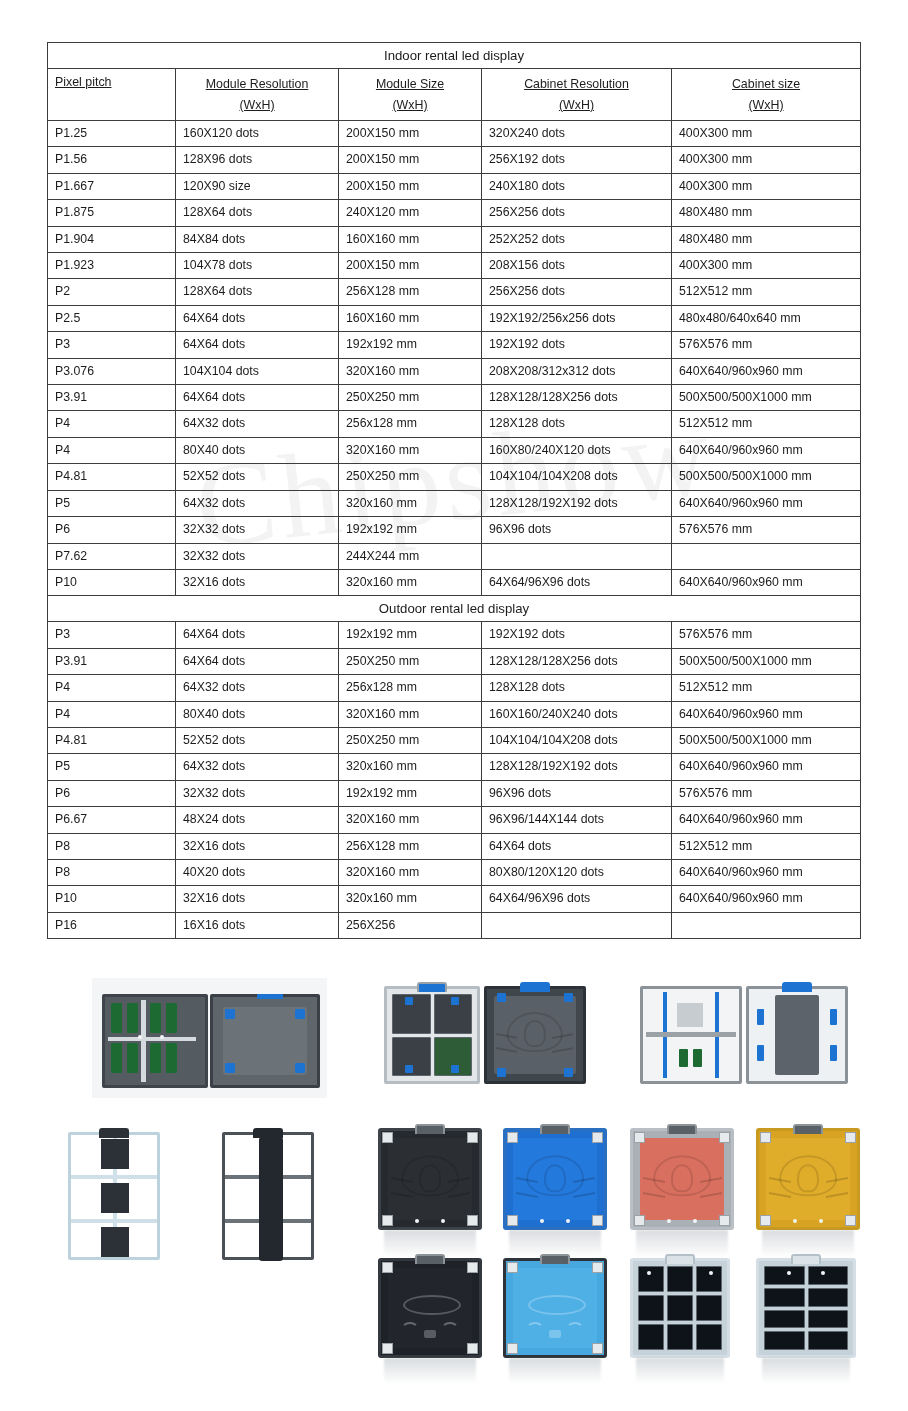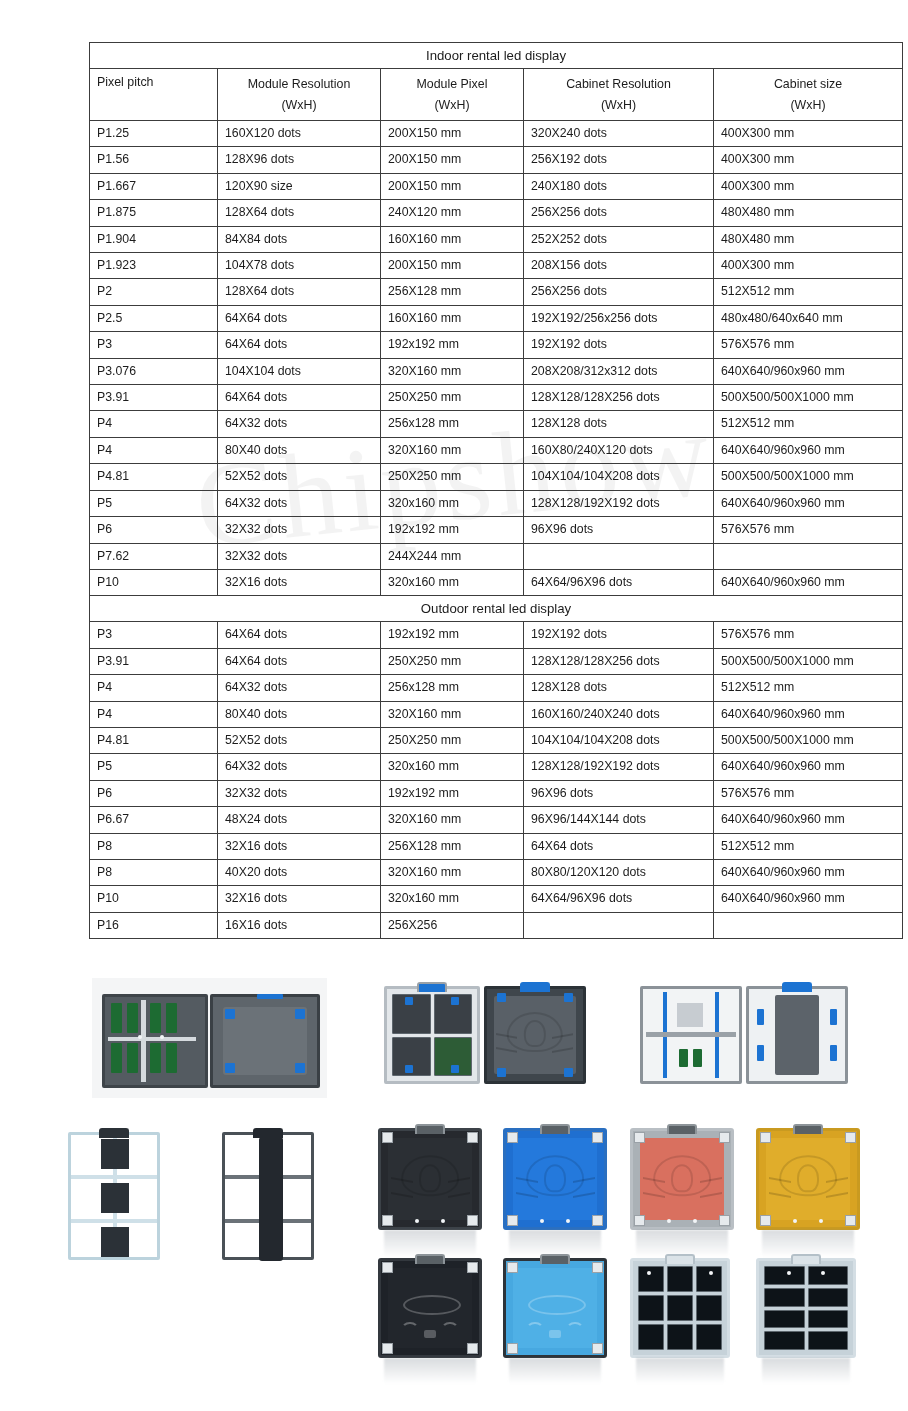--- a/index.html
+++ b/index.html
@@ -21,21 +21,21 @@
   .watermark span{
     font-size:120px;color:#000;opacity:.045;
     font-family:"Liberation Serif", serif;
     letter-spacing:4px;transform:rotate(-6deg);
   }
 
   
   .spec-wrap{position:absolute;left:47px;top:42px;width:813px;z-index:2;}
   table.spec{
     border-collapse:collapse;width:813px;
-    table-layout:fixed;background:transparent;margin-left:42px;
+    table-layout:fixed;background:transparent;
   }
   table.spec td{
     border:1px solid #3c3c3c;
     font-size:12.3px;
     padding:0 0 0 7px;
     height:25.4px;
     line-height:25.4px;
     white-space:nowrap;
     overflow:hidden;
     color:#1c1c1c;
@@ -51,20 +51,21 @@
     padding:0;
     font-size:13.2px;
     height:25px;line-height:25px;
   }
   tr.colhead td{
     text-align:center;
     padding:3px 2px;
     height:45px;line-height:21px;
     white-space:normal;
     font-size:12.4px;
+    text-decoration:underline;
   }
   tr.colhead td.left-head{
     text-align:left;padding-left:7px;
     vertical-align:top;
   }
   td.blank{padding:0;}
 
   
   .gallery{position:absolute;left:0;top:960px;width:908px;height:430px;z-index:2;}
   .ph{position:absolute;}
@@ -158,21 +159,21 @@
         </tr>
         <tr class="colhead">
           <td class="left-head">
             <div>Pixel pitch</div>
           </td>
           <td>
             <div>Module Resolution</div>
             <div>(WxH)</div>
           </td>
           <td>
-            <div>Module Pixel</div>
+            <div>Module Size</div>
             <div>(WxH)</div>
           </td>
           <td>
             <div>Cabinet Resolution</div>
             <div>(WxH)</div>
           </td>
           <td>
             <div>Cabinet size</div>
             <div>(WxH)</div>
           </td>

